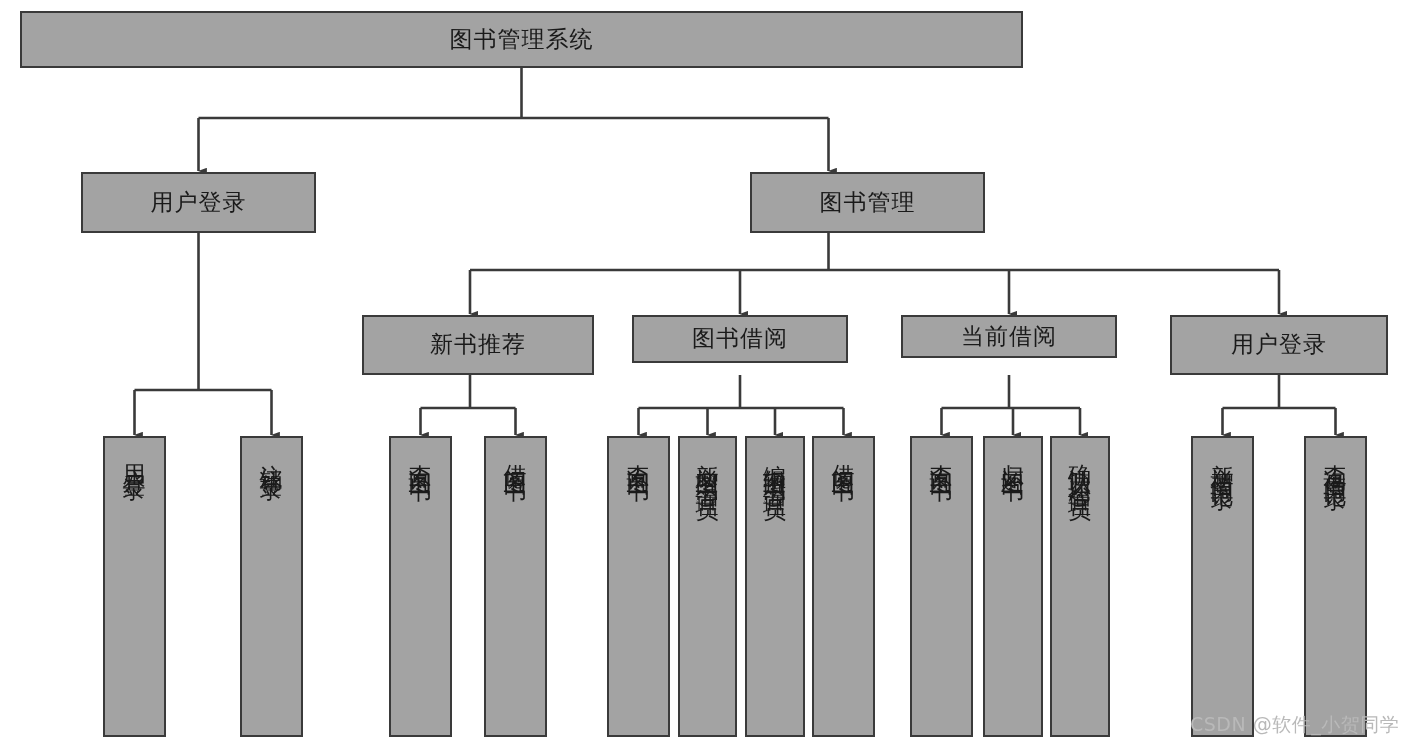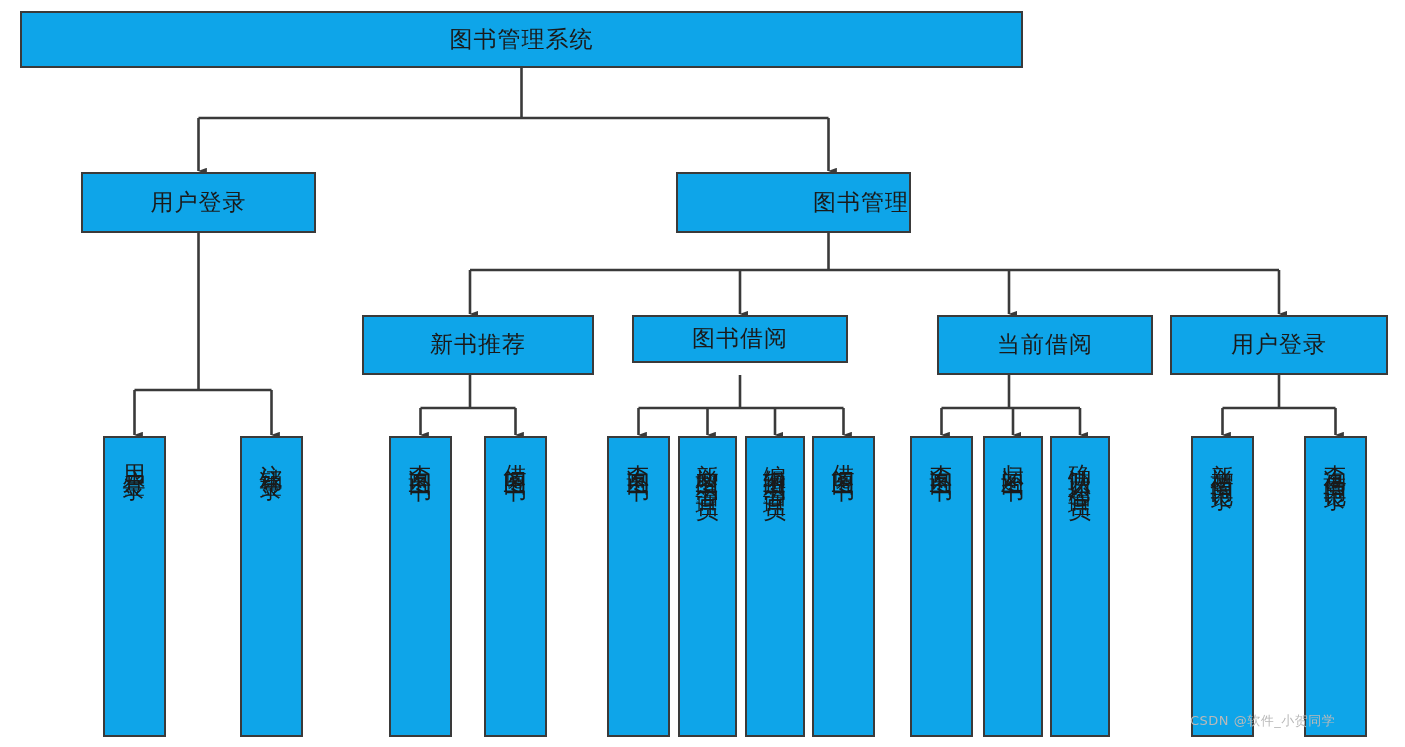--- a/index.html
+++ b/index.html
@@ -21,21 +21,21 @@
     position: absolute;
     left: 0;
     top: 0;
     width: 1405px;
     height: 747px;
   }
   .node {
     position: absolute;
     box-sizing: border-box;
     border: 2.5px solid #3a3a3a;
-    background: #0ea5e9;
+    background: #a3a3a3;
     display: flex;
     align-items: center;
     justify-content: center;
     color: #1a1a1a;
   }
   .node.horiz {
     font-size: 23px;
     letter-spacing: 1px;
     line-height: 1.2;
   }
@@ -48,21 +48,21 @@
   .node.vert .vtext {
     writing-mode: vertical-rl;
     text-orientation: upright;
     letter-spacing: 5px;
     line-height: 1.05;
     white-space: nowrap;
     display: block;
   }
   .watermark {
     position: absolute;
-    font-size: 13px;
+    font-size: 19px;
     color: #b9b9b9;
     white-space: nowrap;
     letter-spacing: 0.5px;
   }
 </style>
 </head>
 <body>
 
 <div id="canvas">
   <svg id="edges" viewBox="0 0 1405 747" xmlns="http://www.w3.org/2000/svg">
@@ -114,21 +114,21 @@
       </div>
       <div class="node horiz" style="left: 81px; top: 172px; width: 235px; height: 61px;">
         <span class="htext">用户登录</span>
       </div>
       <div class="node vert" style="left: 103px; top: 436px; width: 63px; height: 301px;">
         <span class="vtext">用户登录</span>
       </div>
       <div class="node vert" style="left: 240px; top: 436px; width: 63px; height: 301px;">
         <span class="vtext">注销登录</span>
       </div>
-      <div class="node horiz" style="left: 676px; top: 172px; width: 235px; height: 61px; justify-content: flex-end;">
+      <div class="node horiz" style="left: 750px; top: 172px; width: 235px; height: 61px;">
         <span class="htext">图书管理</span>
       </div>
       <div class="node horiz" style="left: 362px; top: 315px; width: 232px; height: 60px;">
         <span class="htext">新书推荐</span>
       </div>
       <div class="node vert" style="left: 389px; top: 436px; width: 63px; height: 301px;">
         <span class="vtext">查询图书</span>
       </div>
       <div class="node vert" style="left: 484px; top: 436px; width: 63px; height: 301px;">
         <span class="vtext">借阅图书</span>
@@ -141,21 +141,21 @@
       </div>
       <div class="node vert" style="left: 678px; top: 436px; width: 59px; height: 301px;">
         <span class="vtext">新增图书（管理员）</span>
       </div>
       <div class="node vert" style="left: 745px; top: 436px; width: 60px; height: 301px;">
         <span class="vtext">编辑图书（管理员）</span>
       </div>
       <div class="node vert" style="left: 812px; top: 436px; width: 63px; height: 301px;">
         <span class="vtext">借阅图书</span>
       </div>
-      <div class="node horiz" style="left: 937px; top: 315px; width: 216px; height: 60px;">
+      <div class="node horiz" style="left: 901px; top: 315px; width: 216px; height: 43px;">
         <span class="htext">当前借阅</span>
       </div>
       <div class="node vert" style="left: 910px; top: 436px; width: 63px; height: 301px;">
         <span class="vtext">查询图书</span>
       </div>
       <div class="node vert" style="left: 983px; top: 436px; width: 60px; height: 301px;">
         <span class="vtext">归还图书</span>
       </div>
       <div class="node vert" style="left: 1050px; top: 436px; width: 60px; height: 301px;">
         <span class="vtext">确认归还（管理员）</span>

